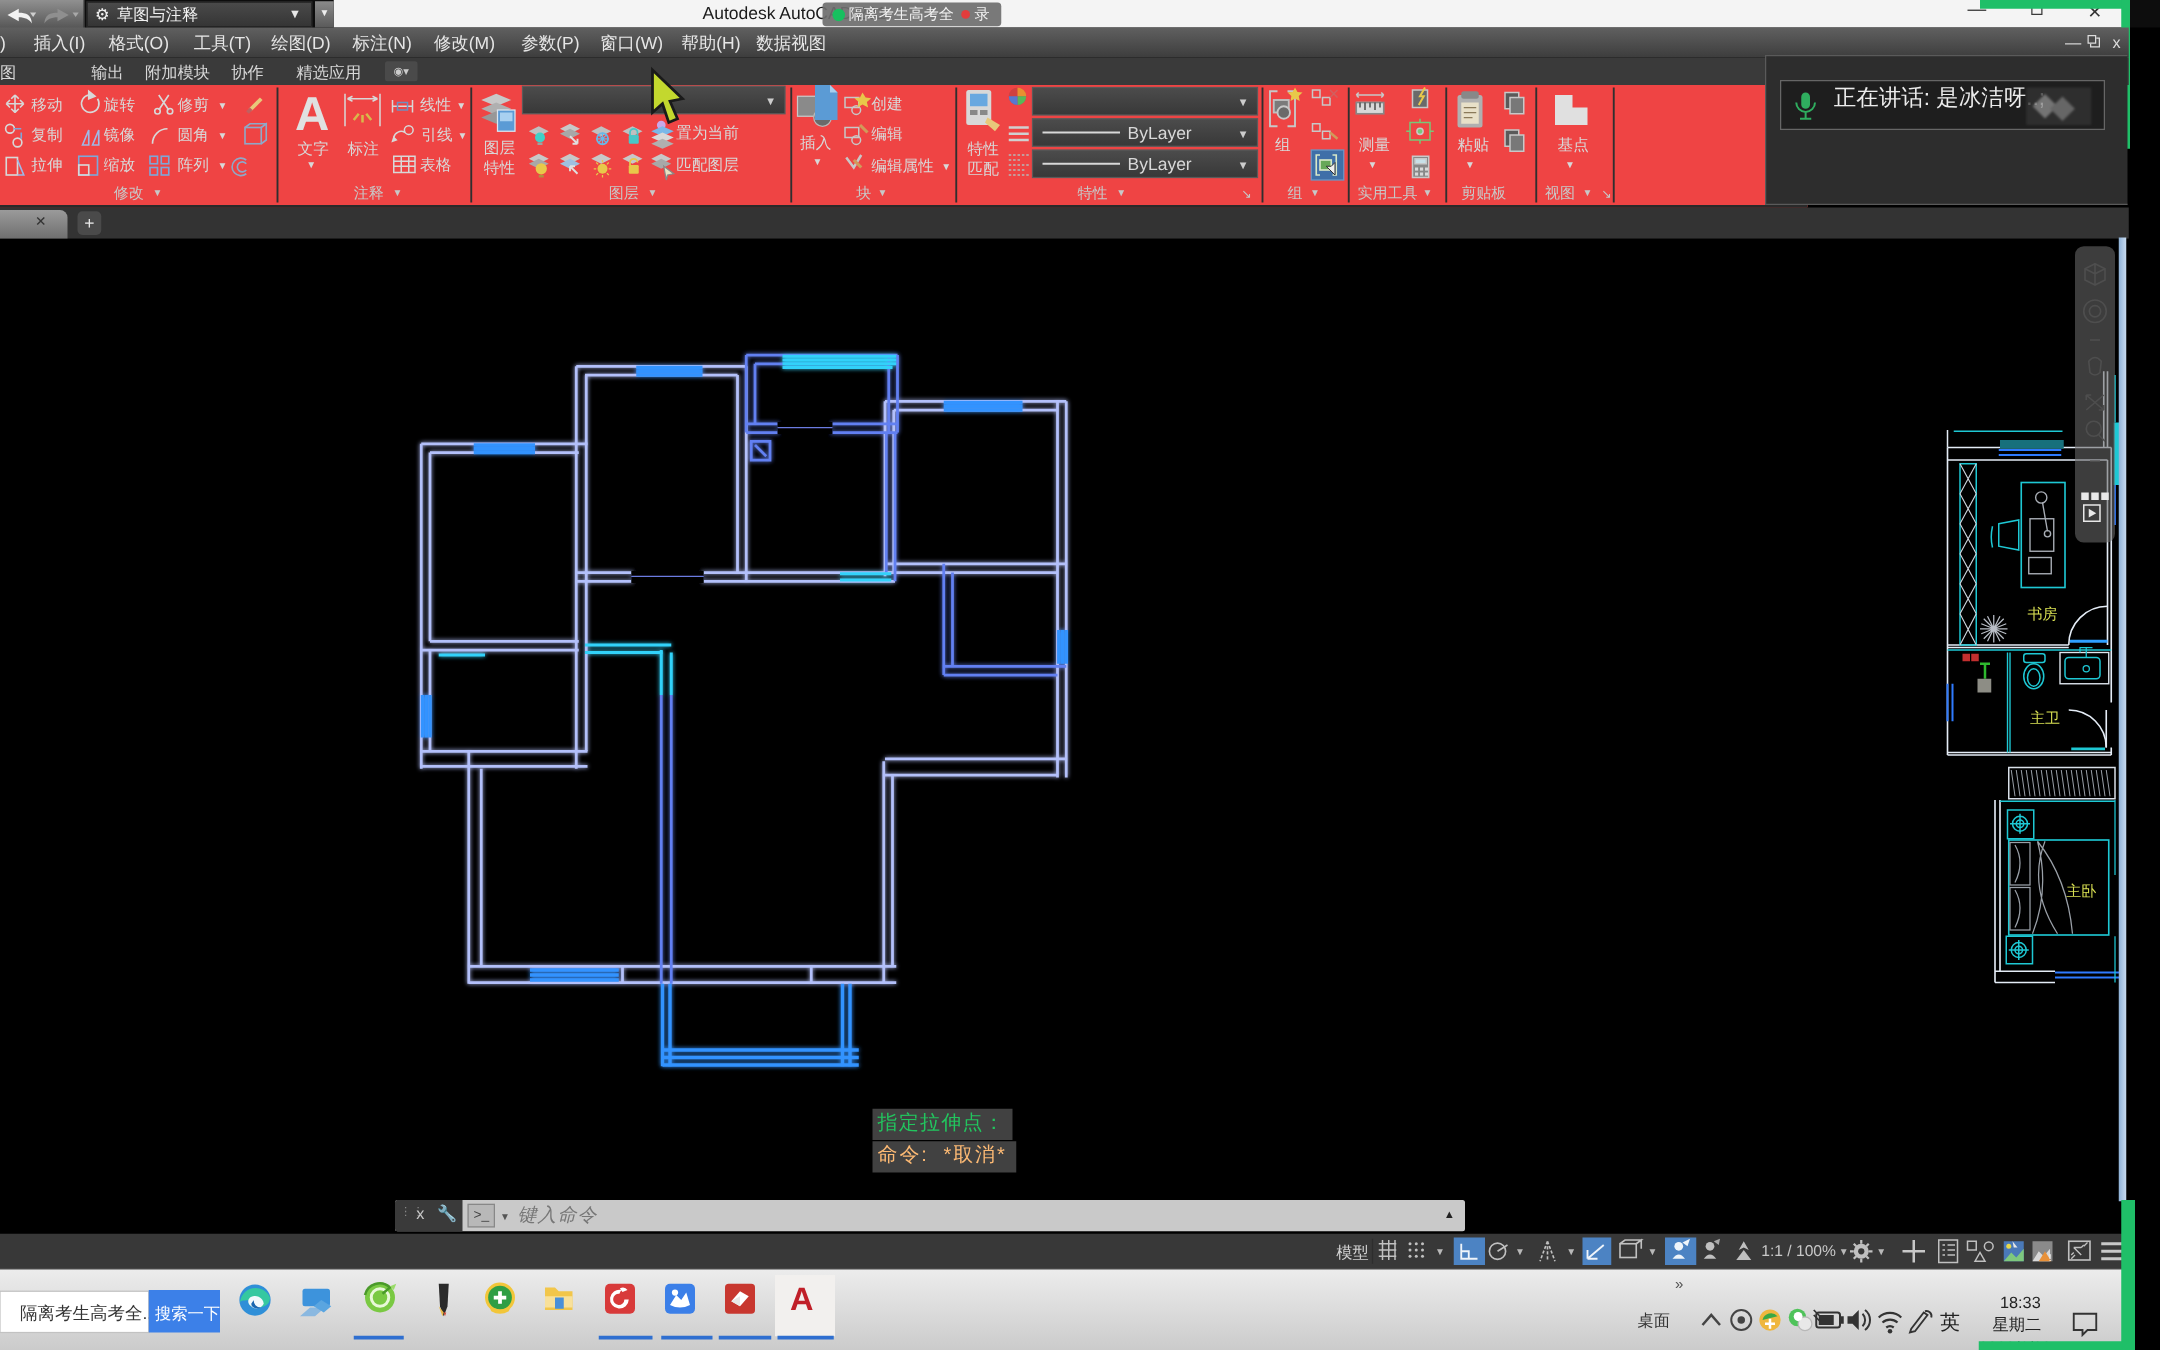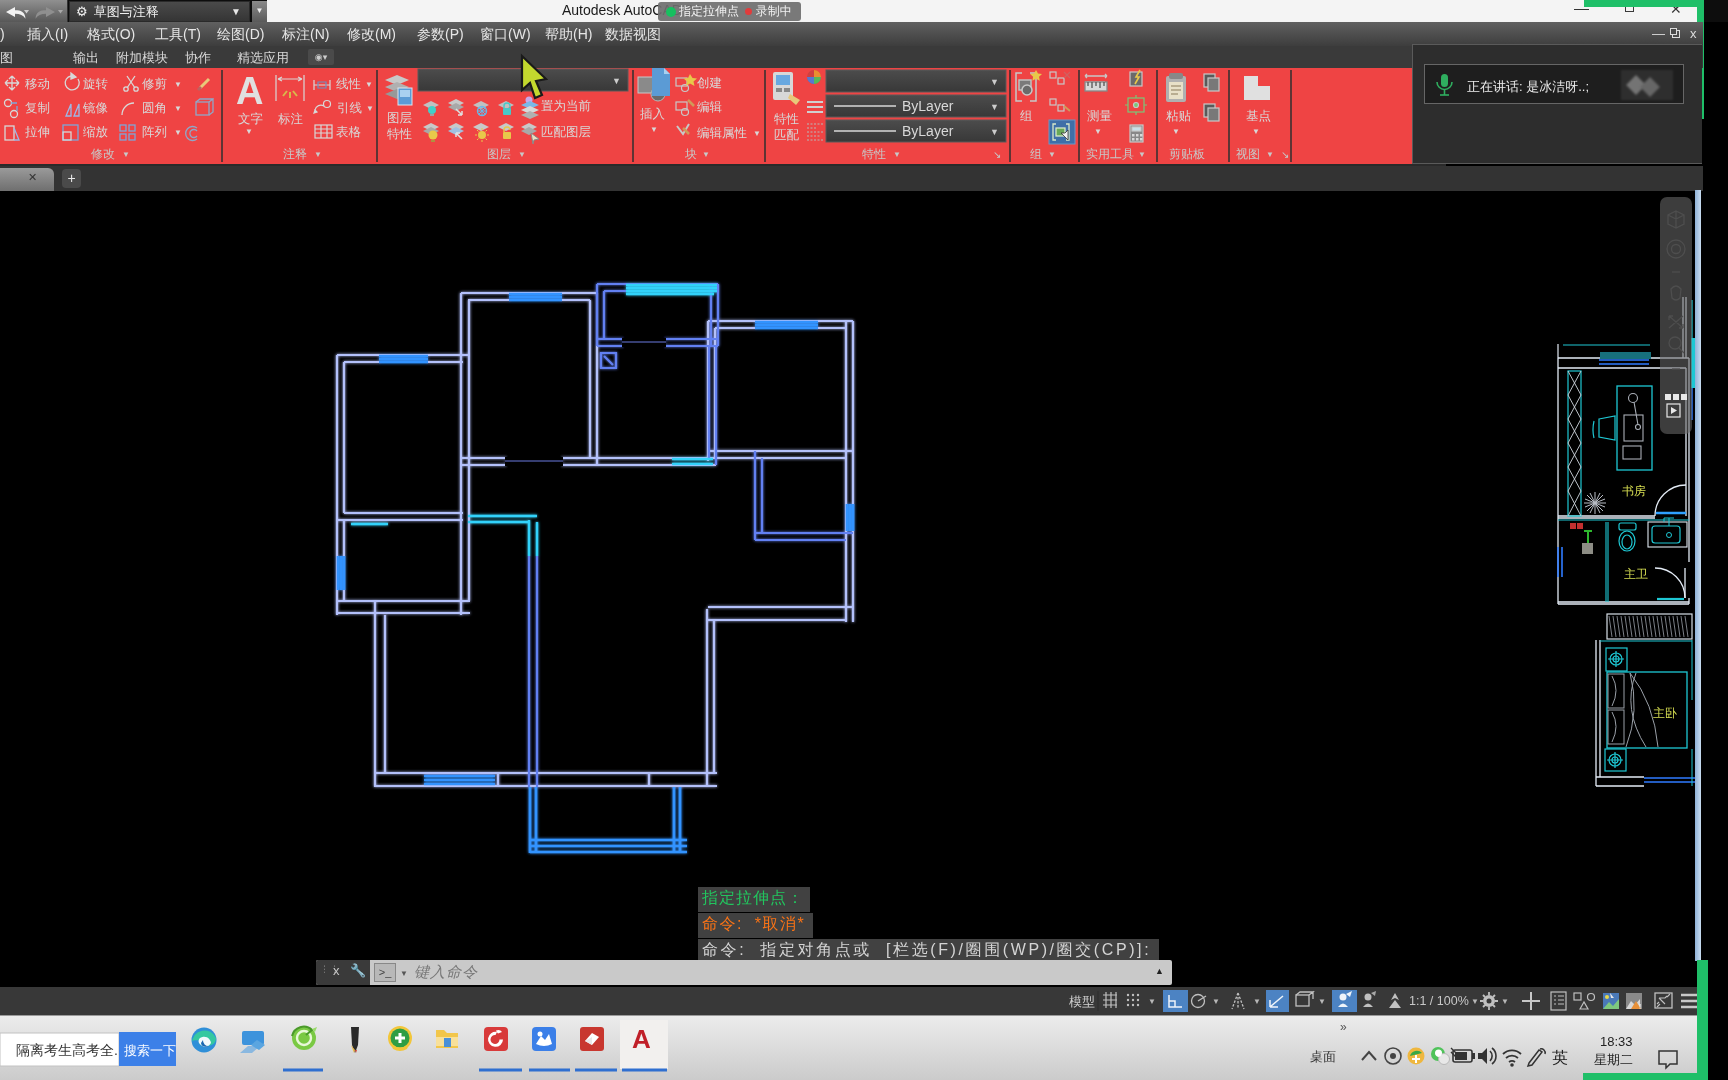--- a/index.html
+++ b/index.html
@@ -31,21 +31,21 @@
   <span style="display:inline-block;margin-left:6px;">⚙</span><span style="margin-left:6px;text-align:center;">草图与注释</span>
   <span style="position:absolute;right:8px;top:0;color:#e8e8e8;font-size:10px;">▼</span>
 </div>
 
 <div class="abs" style="left:252px;top:1px;width:15px;height:21px;background:linear-gradient(#8a8a8a,#5a5a5a);color:#eee;font-size:8px;text-align:center;line-height:20px;">▼</div>
 
 <div class="abs" style="left:562px;top:2px;width:220px;height:19px;color:#1a1a1a;font-size:14px;">Autodesk AutoCAD 201</div>
 
 <div class="abs" style="left:658px;top:2px;width:143px;height:19px;background:rgba(110,110,110,0.92);border-radius:3px;color:#f2f2f2;font-size:12px;line-height:19px;">
   <span style="position:absolute;left:8px;top:5px;width:10px;height:10px;border-radius:50%;background:#17c05f;"></span>
-  <span style="margin-left:21px;">指定拉伸点</span>
+  <span style="margin-left:21px;">隔离考生高考全</span>
   <span style="display:inline-block;width:7px;height:7px;border-radius:50%;background:#e23c3c;margin-left:3px;"></span>
   <span>录制中</span>
 </div>
 
 <div class="abs" style="left:1570px;top:0px;width:125px;height:22px;color:#333;">
   <span style="position:absolute;left:4px;top:-1px;font-size:15px;">—</span>
   <span style="position:absolute;left:55px;top:3px;width:9px;height:9px;border:1.5px solid #3a3a3a;"></span>
   <span style="position:absolute;left:100px;top:1px;font-size:14px;">✕</span>
 </div>
 
@@ -388,21 +388,21 @@
 
 <div class="abs" style="left:1412px;top:44px;width:290px;height:120px;background:#2d2d2d;border:1px solid #5a5a5a;border-right:none;"></div>
 
 <div class="abs" style="left:1424px;top:64px;width:260px;height:40px;background:#1e1e1e;border:1px solid #666;">
   <svg width="22" height="26" style="position:absolute;left:8px;top:7px;">
     <rect x="8" y="2" width="7" height="13" rx="3.5" fill="#2fae5f"></rect>
     <path d="M4 10 a7.5 7.5 0 0 0 15 0" stroke="#2fae5f" stroke-width="1.6" fill="none"></path>
     <line x1="11.5" y1="18" x2="11.5" y2="23" stroke="#2fae5f" stroke-width="1.6"></line>
     <line x1="7" y1="23" x2="16" y2="23" stroke="#2fae5f" stroke-width="1.6"></line>
   </svg>
-  <span style="position:absolute;left:42px;top:13px;color:#ececec;font-size:13px;">正在讲话: 是冰洁呀..;</span>
+  <span style="position:absolute;left:42px;top:1px;color:#ececec;font-size:18px;">正在讲话: 是冰洁呀..;</span>
   <div style="position:absolute;left:196px;top:5px;width:52px;height:30px;background:#333333;filter:blur(1px);opacity:0.8;">
     <div style="position:absolute;left:8px;top:8px;width:14px;height:14px;background:#8a8a8a;transform:rotate(45deg);"></div>
     <div style="position:absolute;left:22px;top:10px;width:14px;height:14px;background:#787878;transform:rotate(45deg);"></div>
   </div>
 </div>
 
 <div class="abs" style="left:0;top:166px;width:1703px;height:25px;background:#333333;">
 
   <div class="abs" style="left:0;top:2px;width:54px;height:23px;background:linear-gradient(#9a9a9a,#6f6f6f);border-radius:0 6px 0 0;"></div>
   <span style="position:absolute;left:28px;top:5px;color:#333;font-size:11px;">✕</span>
@@ -673,25 +673,22 @@
 
 <div class="abs" style="left:1695px;top:190px;width:6px;height:771px;background:linear-gradient(90deg,#8fb2d8,#c9dcf0);"></div>
 
 <svg class="abs" style="left:516px;top:53px;" width="42" height="50">
   <path d="M6 3 L6 37 L14 30 L19 45 L26 42 L20 28 L30 26 Z" fill="#c3d82e" stroke="#1a1a1a" stroke-width="2.2"></path>
 </svg>
 
 <div class="abs" style="left:698px;top:887px;color:#22c55e;font-size:16px;letter-spacing:1px;">
   <div style="background:#414141;display:inline-block;padding:1px 6px 3px 4px;">指定拉伸点：</div>
 </div>
-<div class="abs" style="left:698px;top:913px;color:#f97316;font-size:16px;letter-spacing:1.5px;">
+<div class="abs" style="left:698px;top:913px;color:#fdba74;font-size:16px;letter-spacing:1.5px;">
   <div style="background:#414141;display:inline-block;padding:1px 8px 3px 4px;">命令:&nbsp; *取消*</div>
-</div>
-<div class="abs" style="left:698px;top:939px;color:#d4d4d4;font-size:16px;letter-spacing:2.6px;">
-  <div style="background:#414141;display:inline-block;padding:1px 8px 3px 4px;">命令:&nbsp; 指定对角点或&nbsp; [栏选(F)/圈围(WP)/圈交(CP)]:</div>
 </div>
 
 <div class="abs" style="left:316px;top:960px;width:856px;height:25px;background:#c9c9c9;border-radius:2px;">
   <div class="abs" style="left:0;top:0;width:54px;height:25px;background:#3a3a3a;border-radius:2px 0 0 2px;">
     <span style="position:absolute;left:4px;top:4px;color:#8a8a8a;font-size:9px;letter-spacing:1px;">⋮⋮</span>
     <span style="position:absolute;left:17px;top:3px;color:#c8c8c8;font-size:13px;">x</span>
     <span style="position:absolute;left:34px;top:3px;color:#c8c8c8;font-size:13px;">🔧</span>
   </div>
   <div class="abs" style="left:58px;top:3px;width:22px;height:19px;background:#b8b8b8;border:1px solid #888;color:#444;font-size:11px;text-align:center;line-height:17px;">&gt;_</div>
   <span style="position:absolute;left:84px;top:9px;color:#555;font-size:8px;">▼</span>

